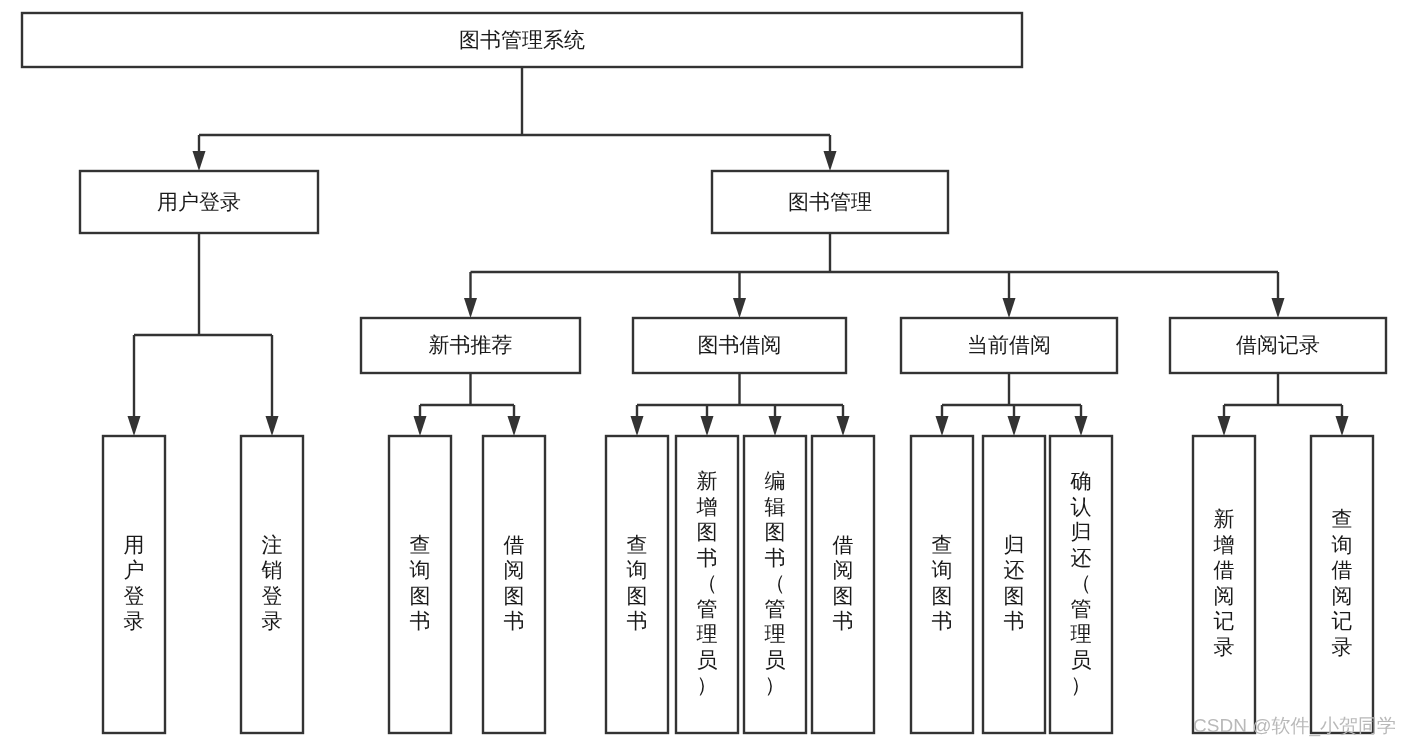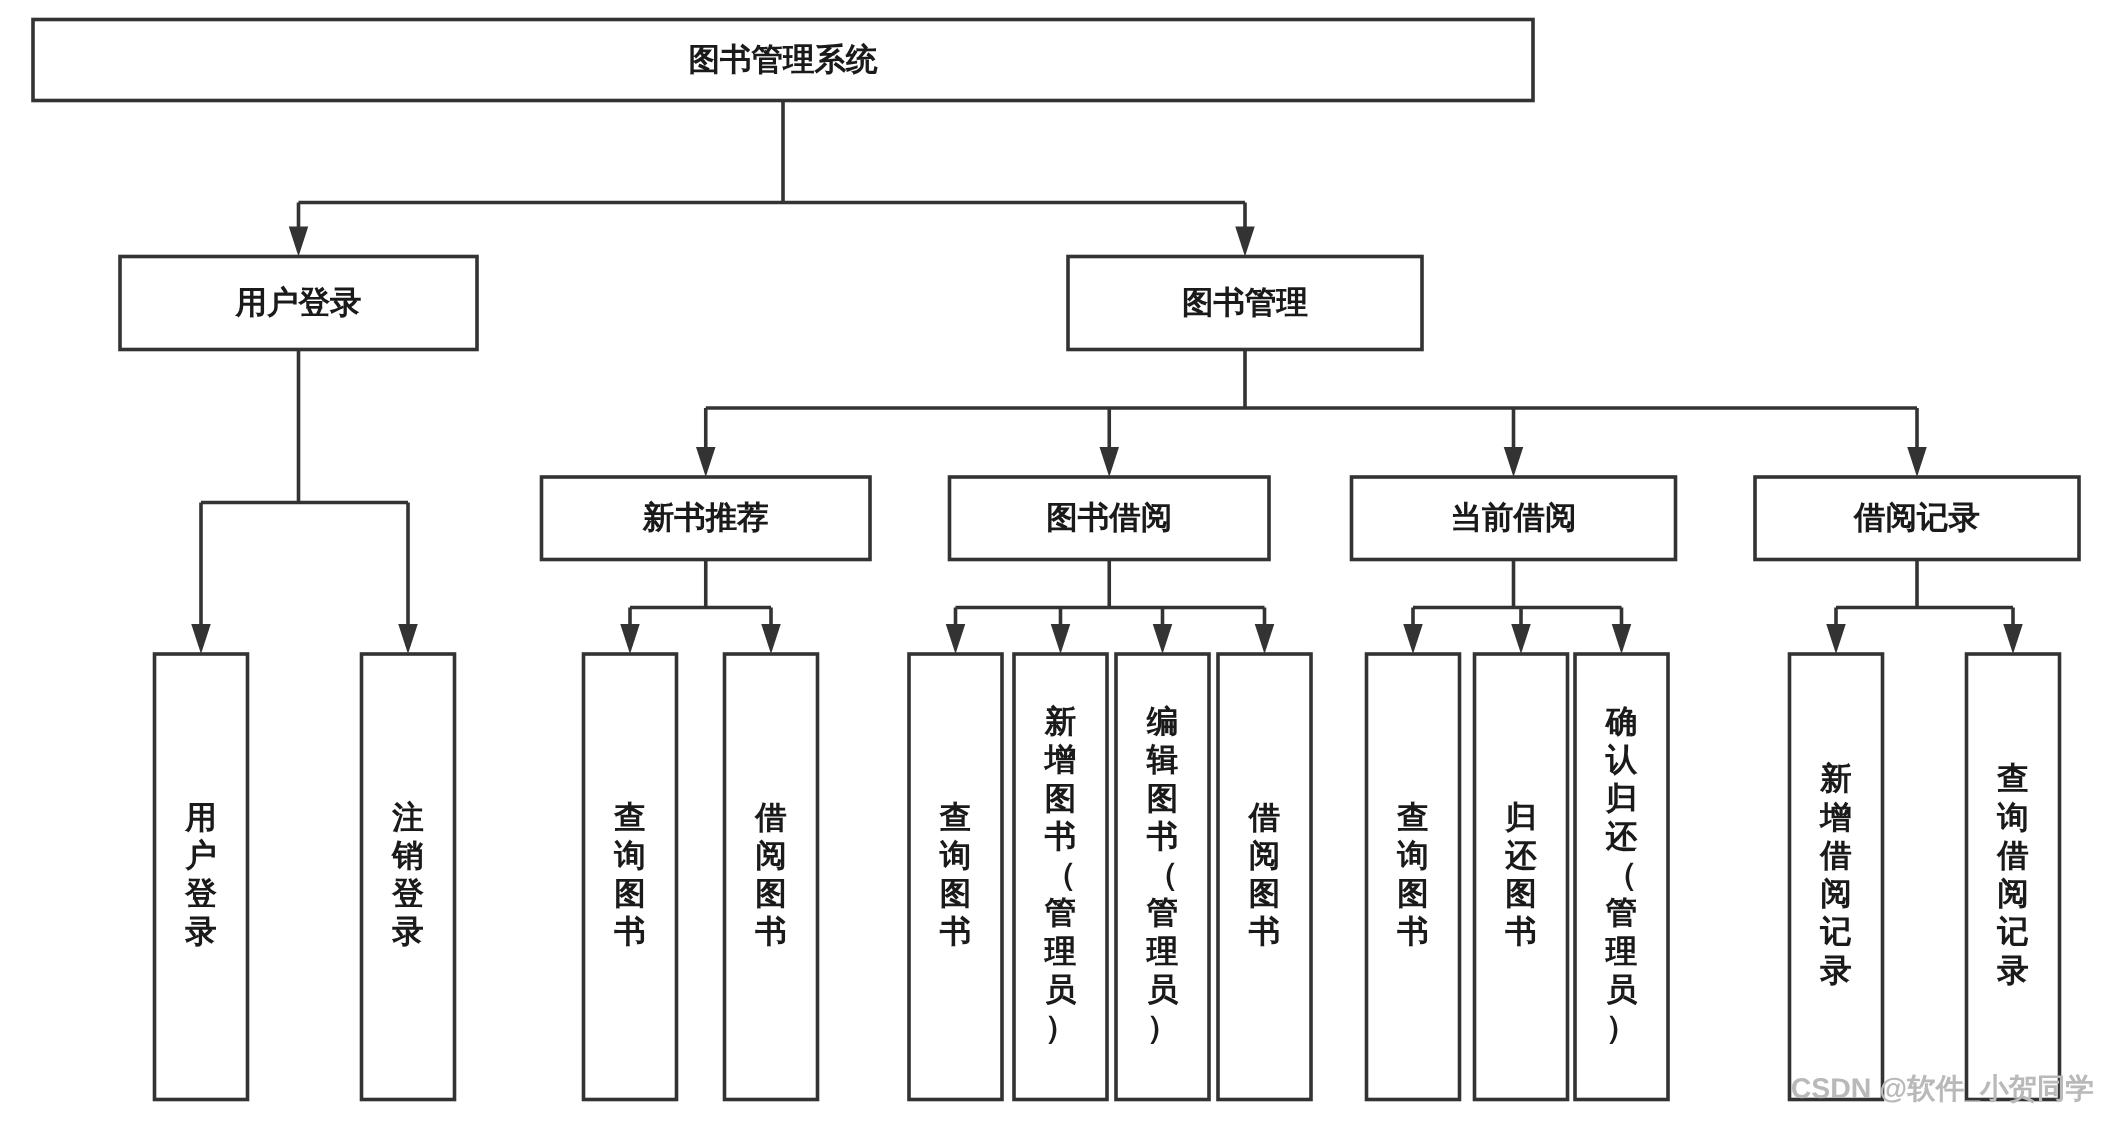--- a/index.html
+++ b/index.html
@@ -12,21 +12,20 @@
     height: 747px;
     font-family: "Liberation Sans", "DejaVu Sans", sans-serif;
     overflow: hidden;
     position: relative;
   }
   #diagram-root {
     position: absolute;
     left: 0; top: 0;
     width: 1405px;
     height: 542px;
-    font-weight: bold;
   }
   svg#flowchart {
     display: block;
     width: 1405px;
     height: 747px;
     background: #ffffff;
   }
   .node-box {
     fill: #ffffff;
     stroke: #333333;

